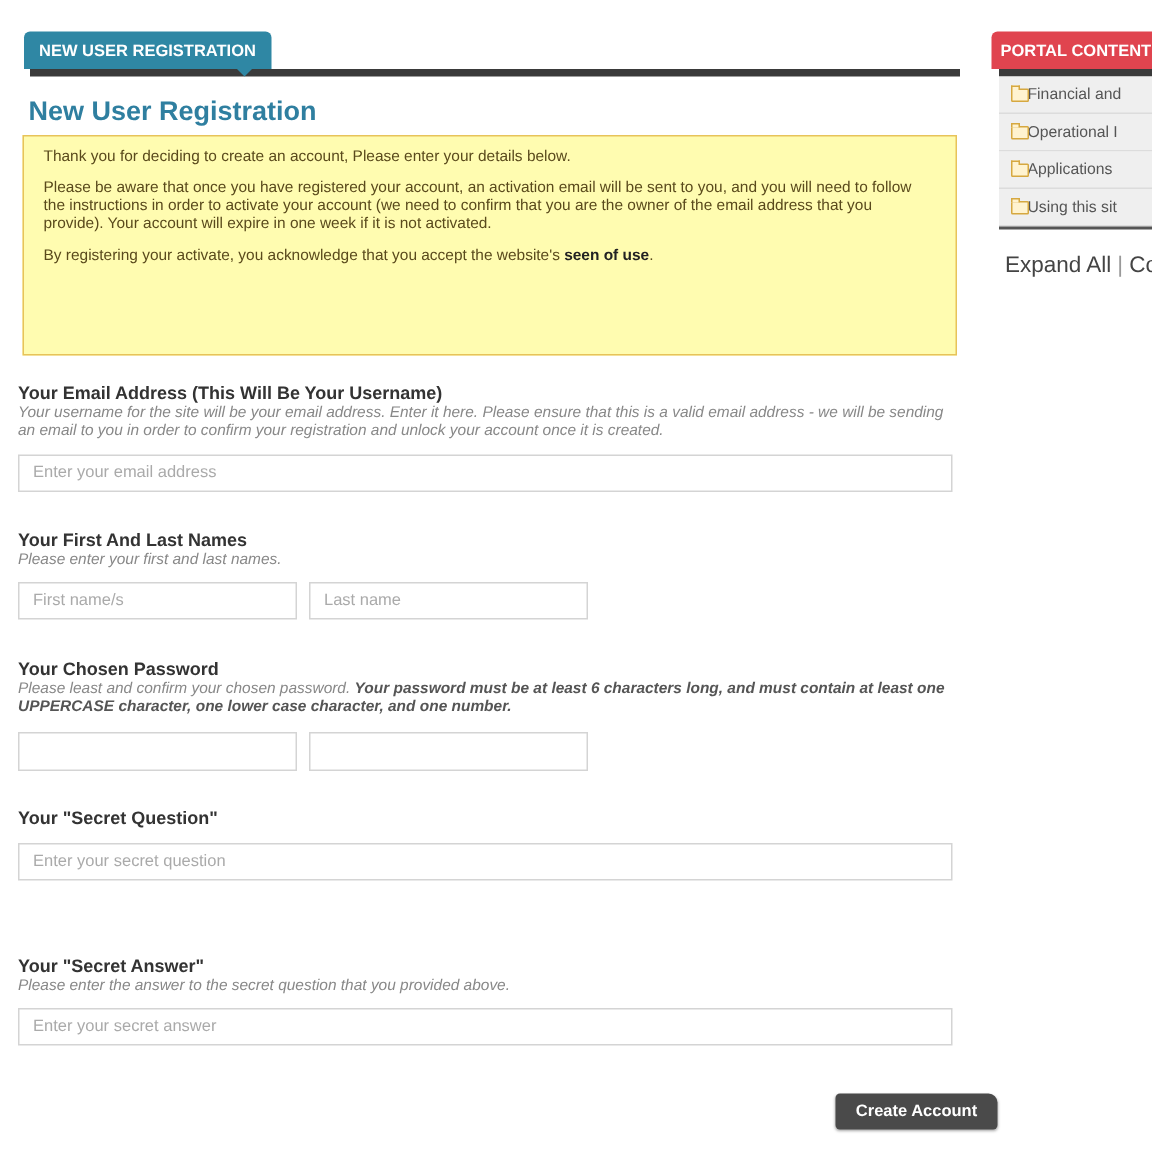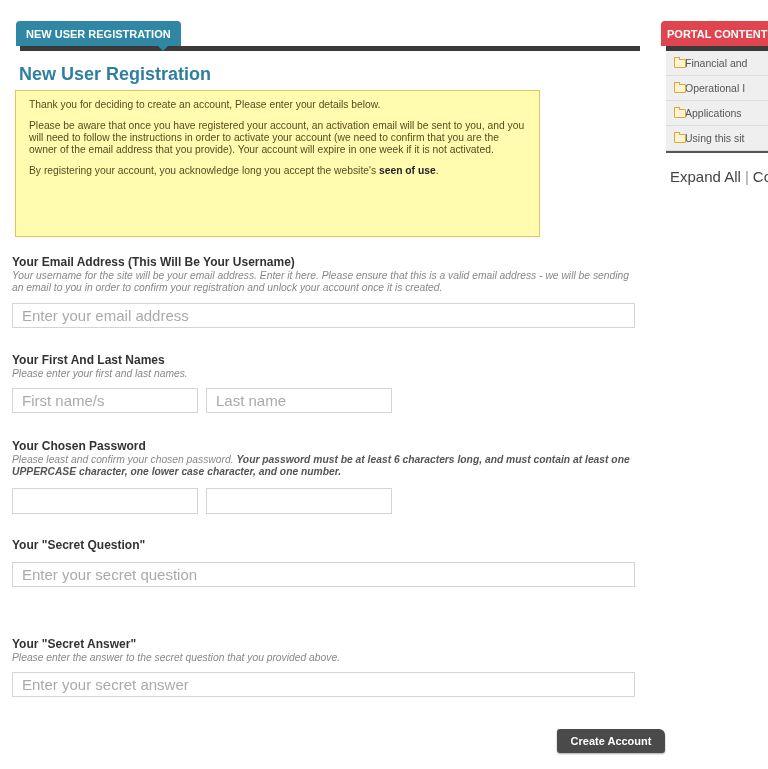--- a/index.html
+++ b/index.html
@@ -9,33 +9,33 @@
   
   .main-tab { position:absolute; left:16px; top:21px; height:25px; padding:0 10px;
     background:#2f87a4; color:#fff; font-weight:bold; font-size:11px; line-height:27px;
     border-radius:4px 4px 0 0; }
   .main-tab-arrow { position:absolute; left:158px; top:46px; width:0; height:0;
     border-left:5px solid transparent; border-right:5px solid transparent; border-top:5px solid #2f87a4; z-index:2;}
   .main-bar { position:absolute; left:20px; top:46px; width:620px; height:5px; background:#3a3a3a; }
 
   .page-title { position:absolute; left:19px; top:64px; font-size:18px; font-weight:bold; color:#2f7fa0; margin:0; }
 
-  .notice { position:absolute; left:15px; top:90px; width:525px; height:147px; box-sizing:border-box;
+  .notice { position:absolute; left:15px; top:90px; width:623px; height:147px; box-sizing:border-box;
     background:#fffcb0; border:1px solid #e7c35a; padding:8px 13px 0 13px;
     font-size:10.3px; color:#5a4a1c; line-height:12px; }
   .notice p { margin:0 0 9px 0; }
   .notice .terms { font-weight:bold; color:#222; }
   .notice .bold { font-weight:bold; }
 
   .section { position:absolute; left:12px; width:625px; }
   .section h3 { margin:0; font-size:12px; font-weight:bold; color:#333; line-height:14px; }
   .section .help { font-size:10.3px; font-style:italic; color:#888; line-height:11.5px; margin-top:1px; }
   .section .help b { color:#555; }
   .field { display:block; box-sizing:border-box; border:1px solid #d4d4d4; background:#fff;
-    height:25px; font-size:15px; color:#aaa; padding:0 9px; line-height:23px; margin-top:10px; font-family:"Liberation Sans", sans-serif;}
+    height:25px; font-size:11px; color:#aaa; padding:0 9px; line-height:23px; margin-top:10px; font-family:"Liberation Sans", sans-serif;}
   .field.full { width:623px; }
   .field.half { width:186px; display:inline-block; margin-right:4px; }
   .pw { height:26px; }
 
   .create-btn { position:absolute; left:557px; top:729px; width:108px; height:24px;
     background:#4a4a4a; color:#fff; font-size:11px; font-weight:bold; text-align:center; line-height:24px;
     border-radius:3px 6px 3px 3px; box-shadow:0 1px 2px rgba(0,0,0,0.35); }
 
   
   .portal-tab { position:absolute; left:661px; top:21px; height:25px; padding:0 8px 0 6px; width:120px;
@@ -56,21 +56,21 @@
 
 <div class="main-tab">NEW USER REGISTRATION</div>
 <div class="main-tab-arrow"></div>
 <div class="main-bar"></div>
 
 <h1 class="page-title">New User Registration</h1>
 
 <div class="notice">
   <p>Thank you for deciding to create an account, Please enter your details below.</p>
   <p>Please be aware that once you have registered your account, an activation email will be sent to you, and you will need to follow the instructions in order to activate your account (we need to confirm that you are the owner of the email address that you provide). Your account will expire in one week if it is not activated.</p>
-  <p><span>By registering your account, you acknowledge long you accept the website's </span><span class="terms">seen of use</span><span>.</span></p>
+  <p><span>By registering your activate, you acknowledge that you accept the website's </span><span class="terms">seen of use</span><span>.</span></p>
 </div>
 
 <div class="section" style="top:255px;">
   <h3>Your Email Address (This Will Be Your Username)</h3>
   <div class="help">Your username for the site will be your email address. Enter it here. Please ensure that this is a valid email address - we will be sending an email to you in order to confirm your registration and unlock your account once it is created.</div>
   <div class="field full" style="margin-top:10px;">Enter your email address</div>
 </div>
 
 <div class="section" style="top:353px;">
   <h3>Your First And Last Names</h3>

